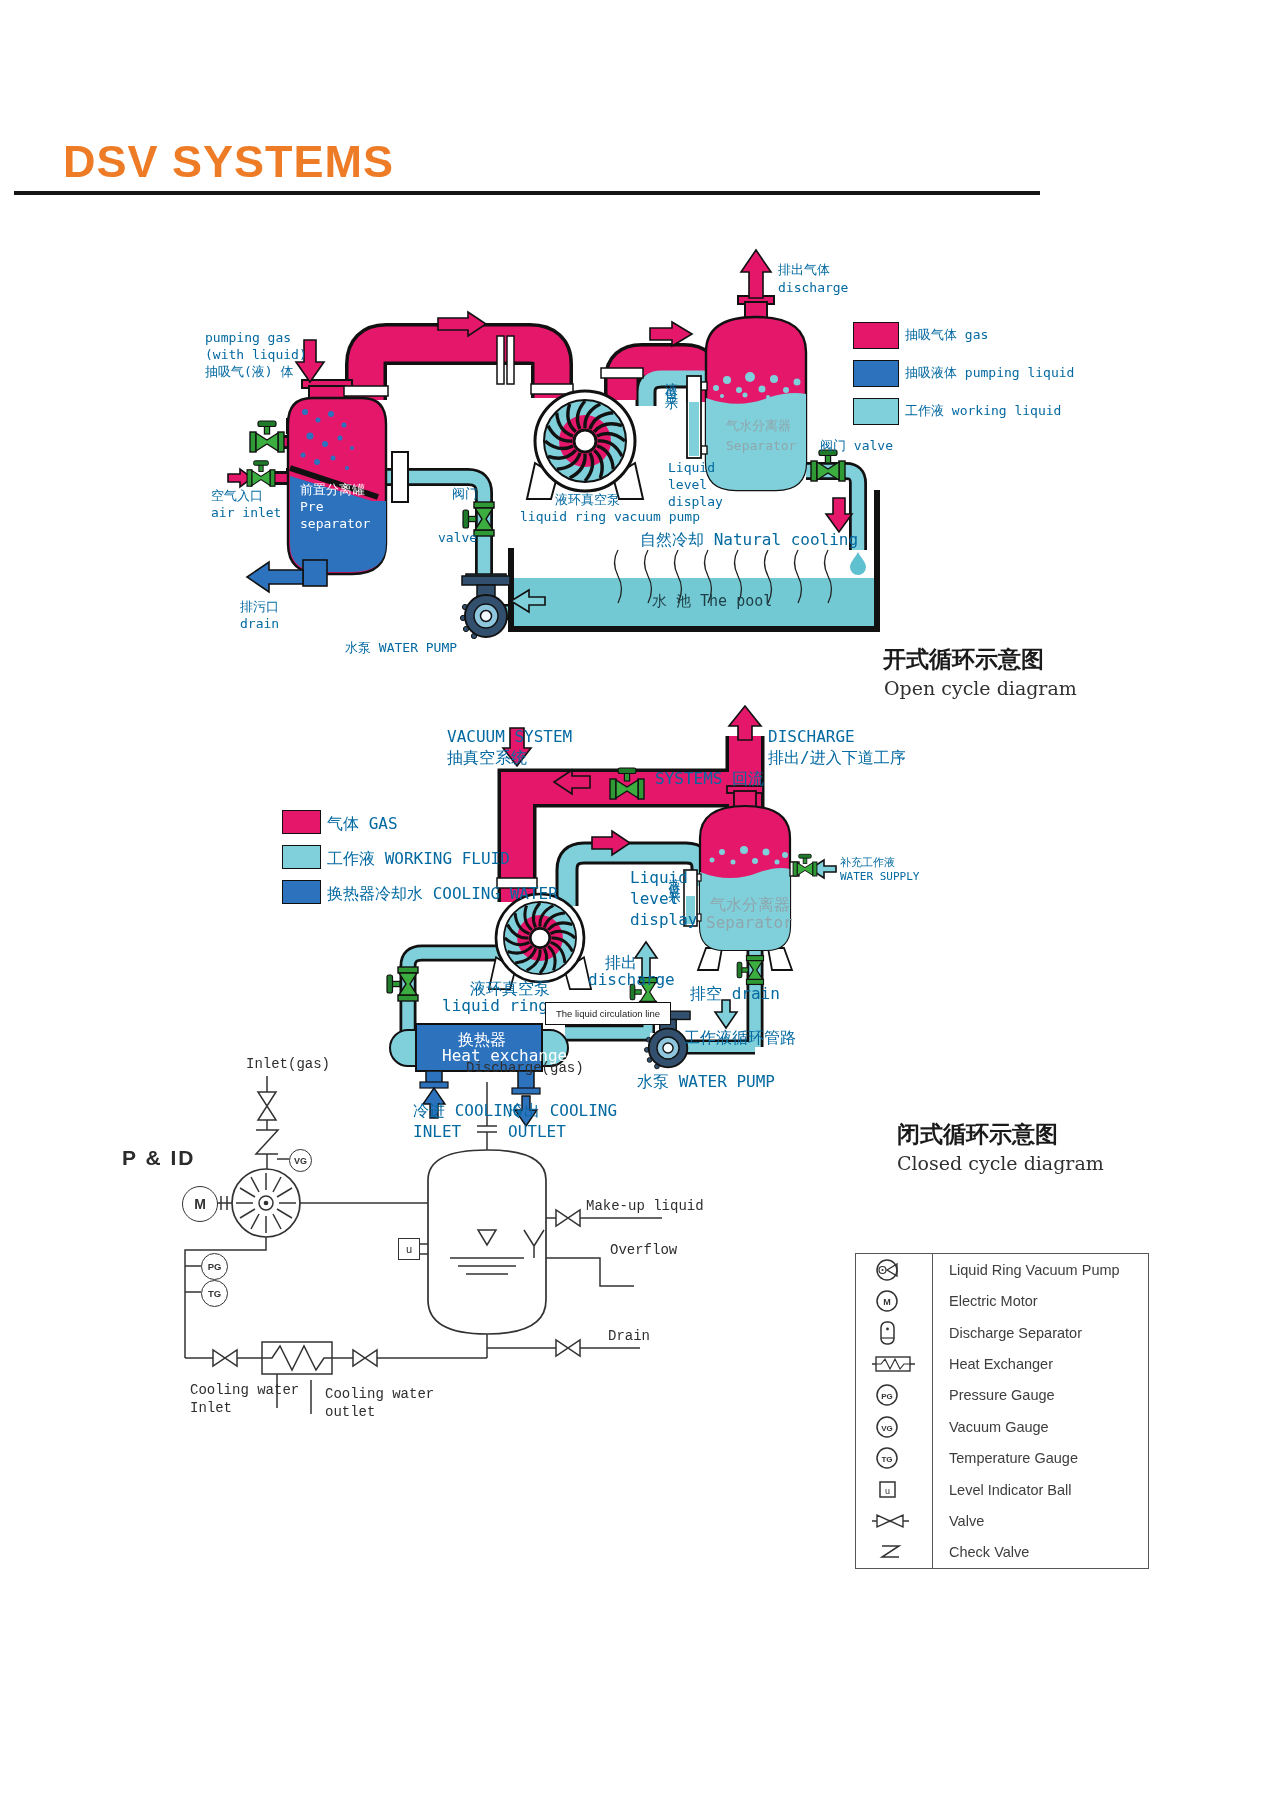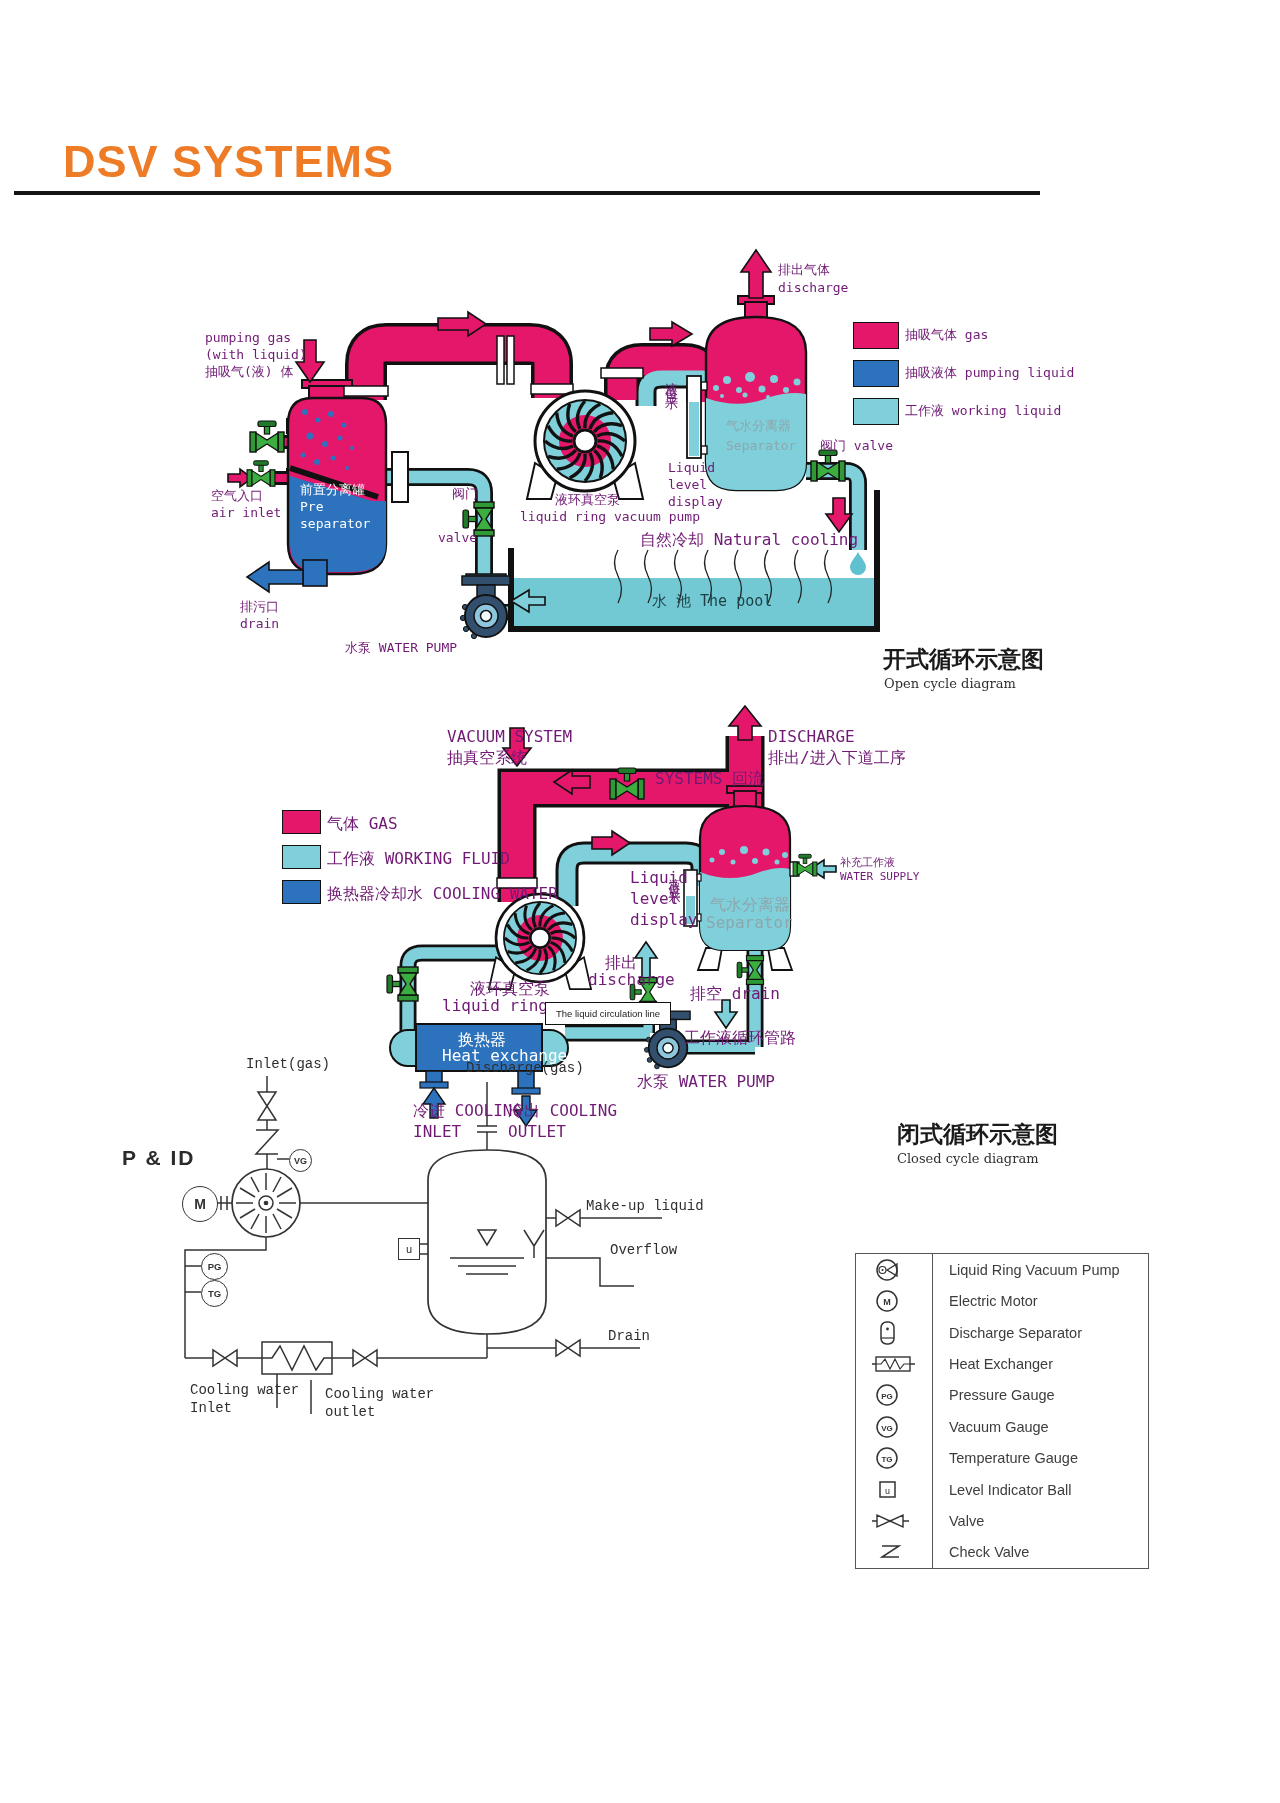--- a/index.html
+++ b/index.html
@@ -1,27 +1,27 @@
 <!DOCTYPE html>
 <html><head>
 <meta charset="utf-8">
 <style>
   html,body{margin:0;padding:0;background:#fff}
   .page{position:relative;width:1280px;height:1729px;background:#fff;overflow:hidden;
         font-family:"DejaVu Sans Mono",monospace}
   .title{position:absolute;left:63px;top:136px;font-family:"Liberation Sans",sans-serif;
          font-weight:bold;font-size:45px;color:#ee7b26;letter-spacing:1px}
   .rule{position:absolute;left:14px;top:191px;width:1026px;height:4px;background:#151515}
-  .lbl{position:absolute;white-space:nowrap;color:#701a75;font-size:13px;line-height:1.3}
+  .lbl{position:absolute;white-space:nowrap;color:#0369a1;font-size:13px;line-height:1.3}
   .s12{font-size:16px}.s11{font-size:11px}.s15{font-size:15px}
   .white{color:#fff}
   .sepname{color:#8fa6ad}
   .vtext{writing-mode:vertical-rl;text-orientation:upright;letter-spacing:5px;font-size:13px}
   .cap-zh{font-family:"DejaVu Sans",sans-serif;font-size:23px;font-weight:bold;color:#1a1a1a}
-  .cap-en{font-family:"DejaVu Serif",serif;font-size:13px;color:#303030}
+  .cap-en{font-family:"DejaVu Serif",serif;font-size:19px;color:#303030}
   .pid-head{position:absolute;left:122px;top:1146px;font-family:"Liberation Sans",sans-serif;
             font-weight:bold;font-size:21px;color:#2b2b2b;letter-spacing:2px}
   .sw{position:absolute;border:1.5px solid #111}
   .sw-pink{background:#e5176b}.sw-blue{background:#2d72bd}.sw-cyan{background:#7fd0da}
   .gauge{position:absolute;border:1.6px solid #333;border-radius:50%;background:#fff;
          display:flex;align-items:center;justify-content:center;
          font-family:"Liberation Sans",sans-serif;font-weight:bold;color:#333}
   .usq{position:absolute;border:1.6px solid #333;background:#fff;display:flex;align-items:center;
        justify-content:center;font-family:"DejaVu Sans Mono",monospace;color:#333}
   .pidlbl{position:absolute;font-family:Liberation Mono, monospace;font-size:14px;

